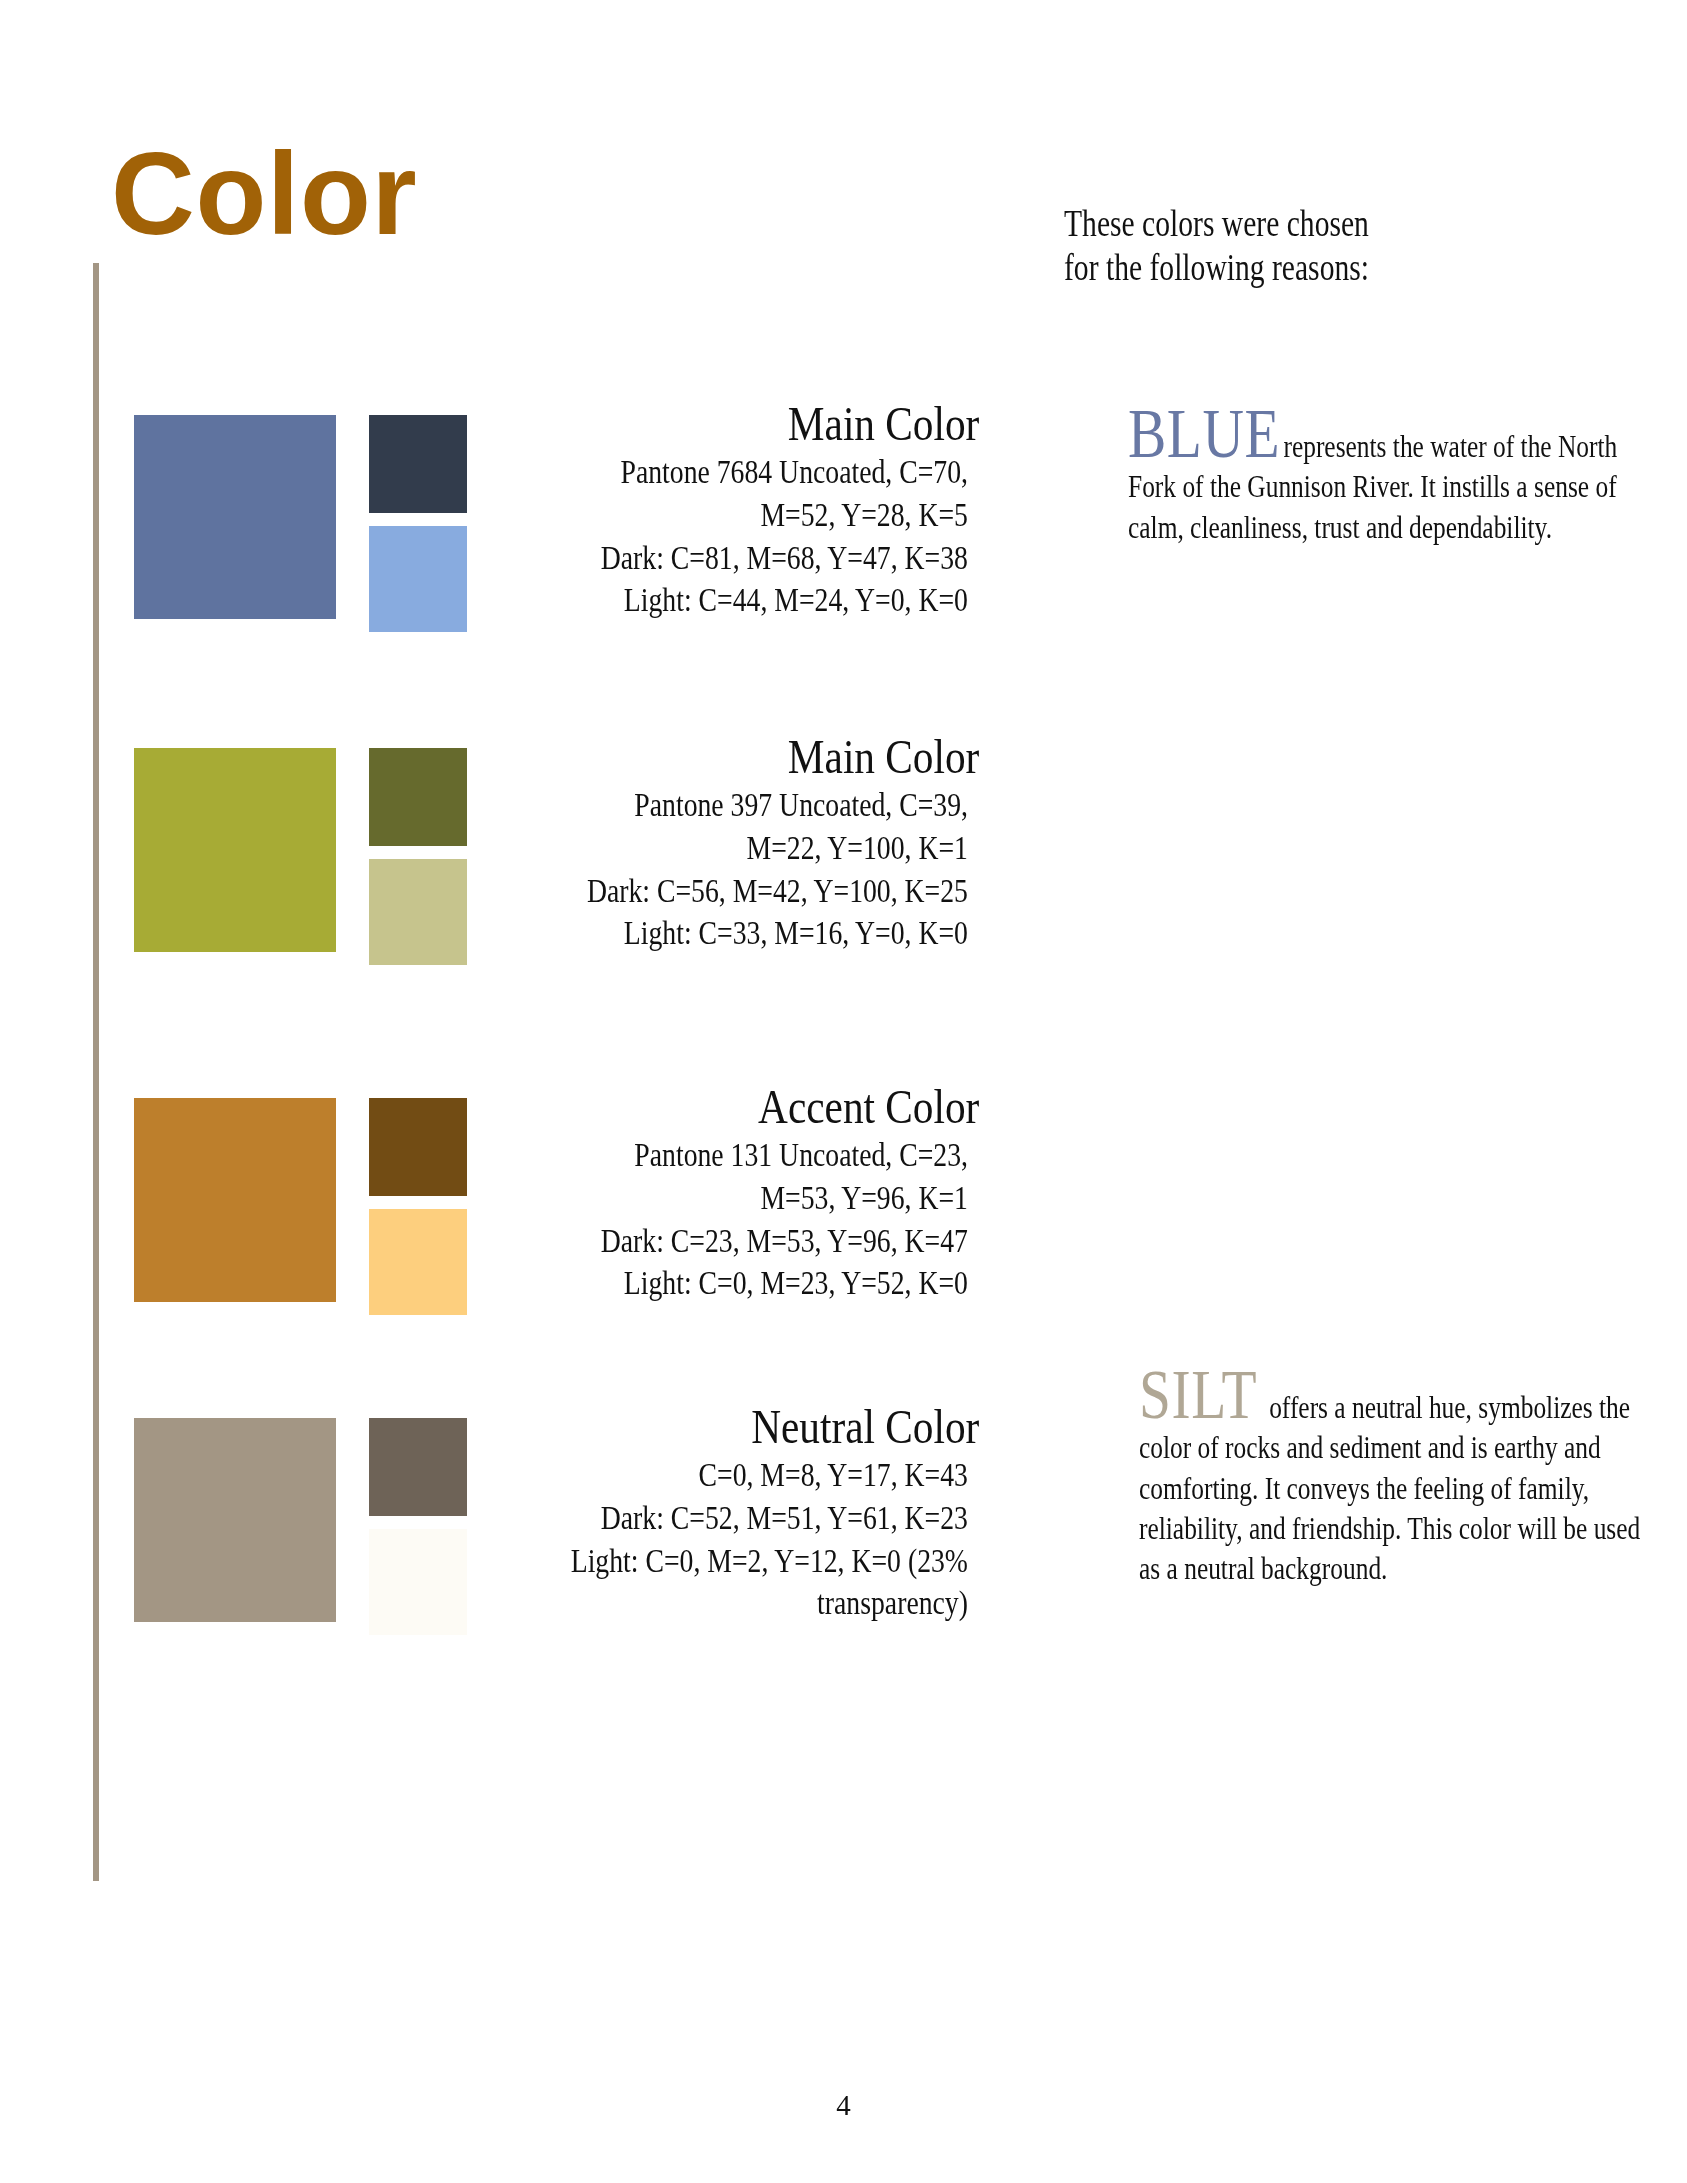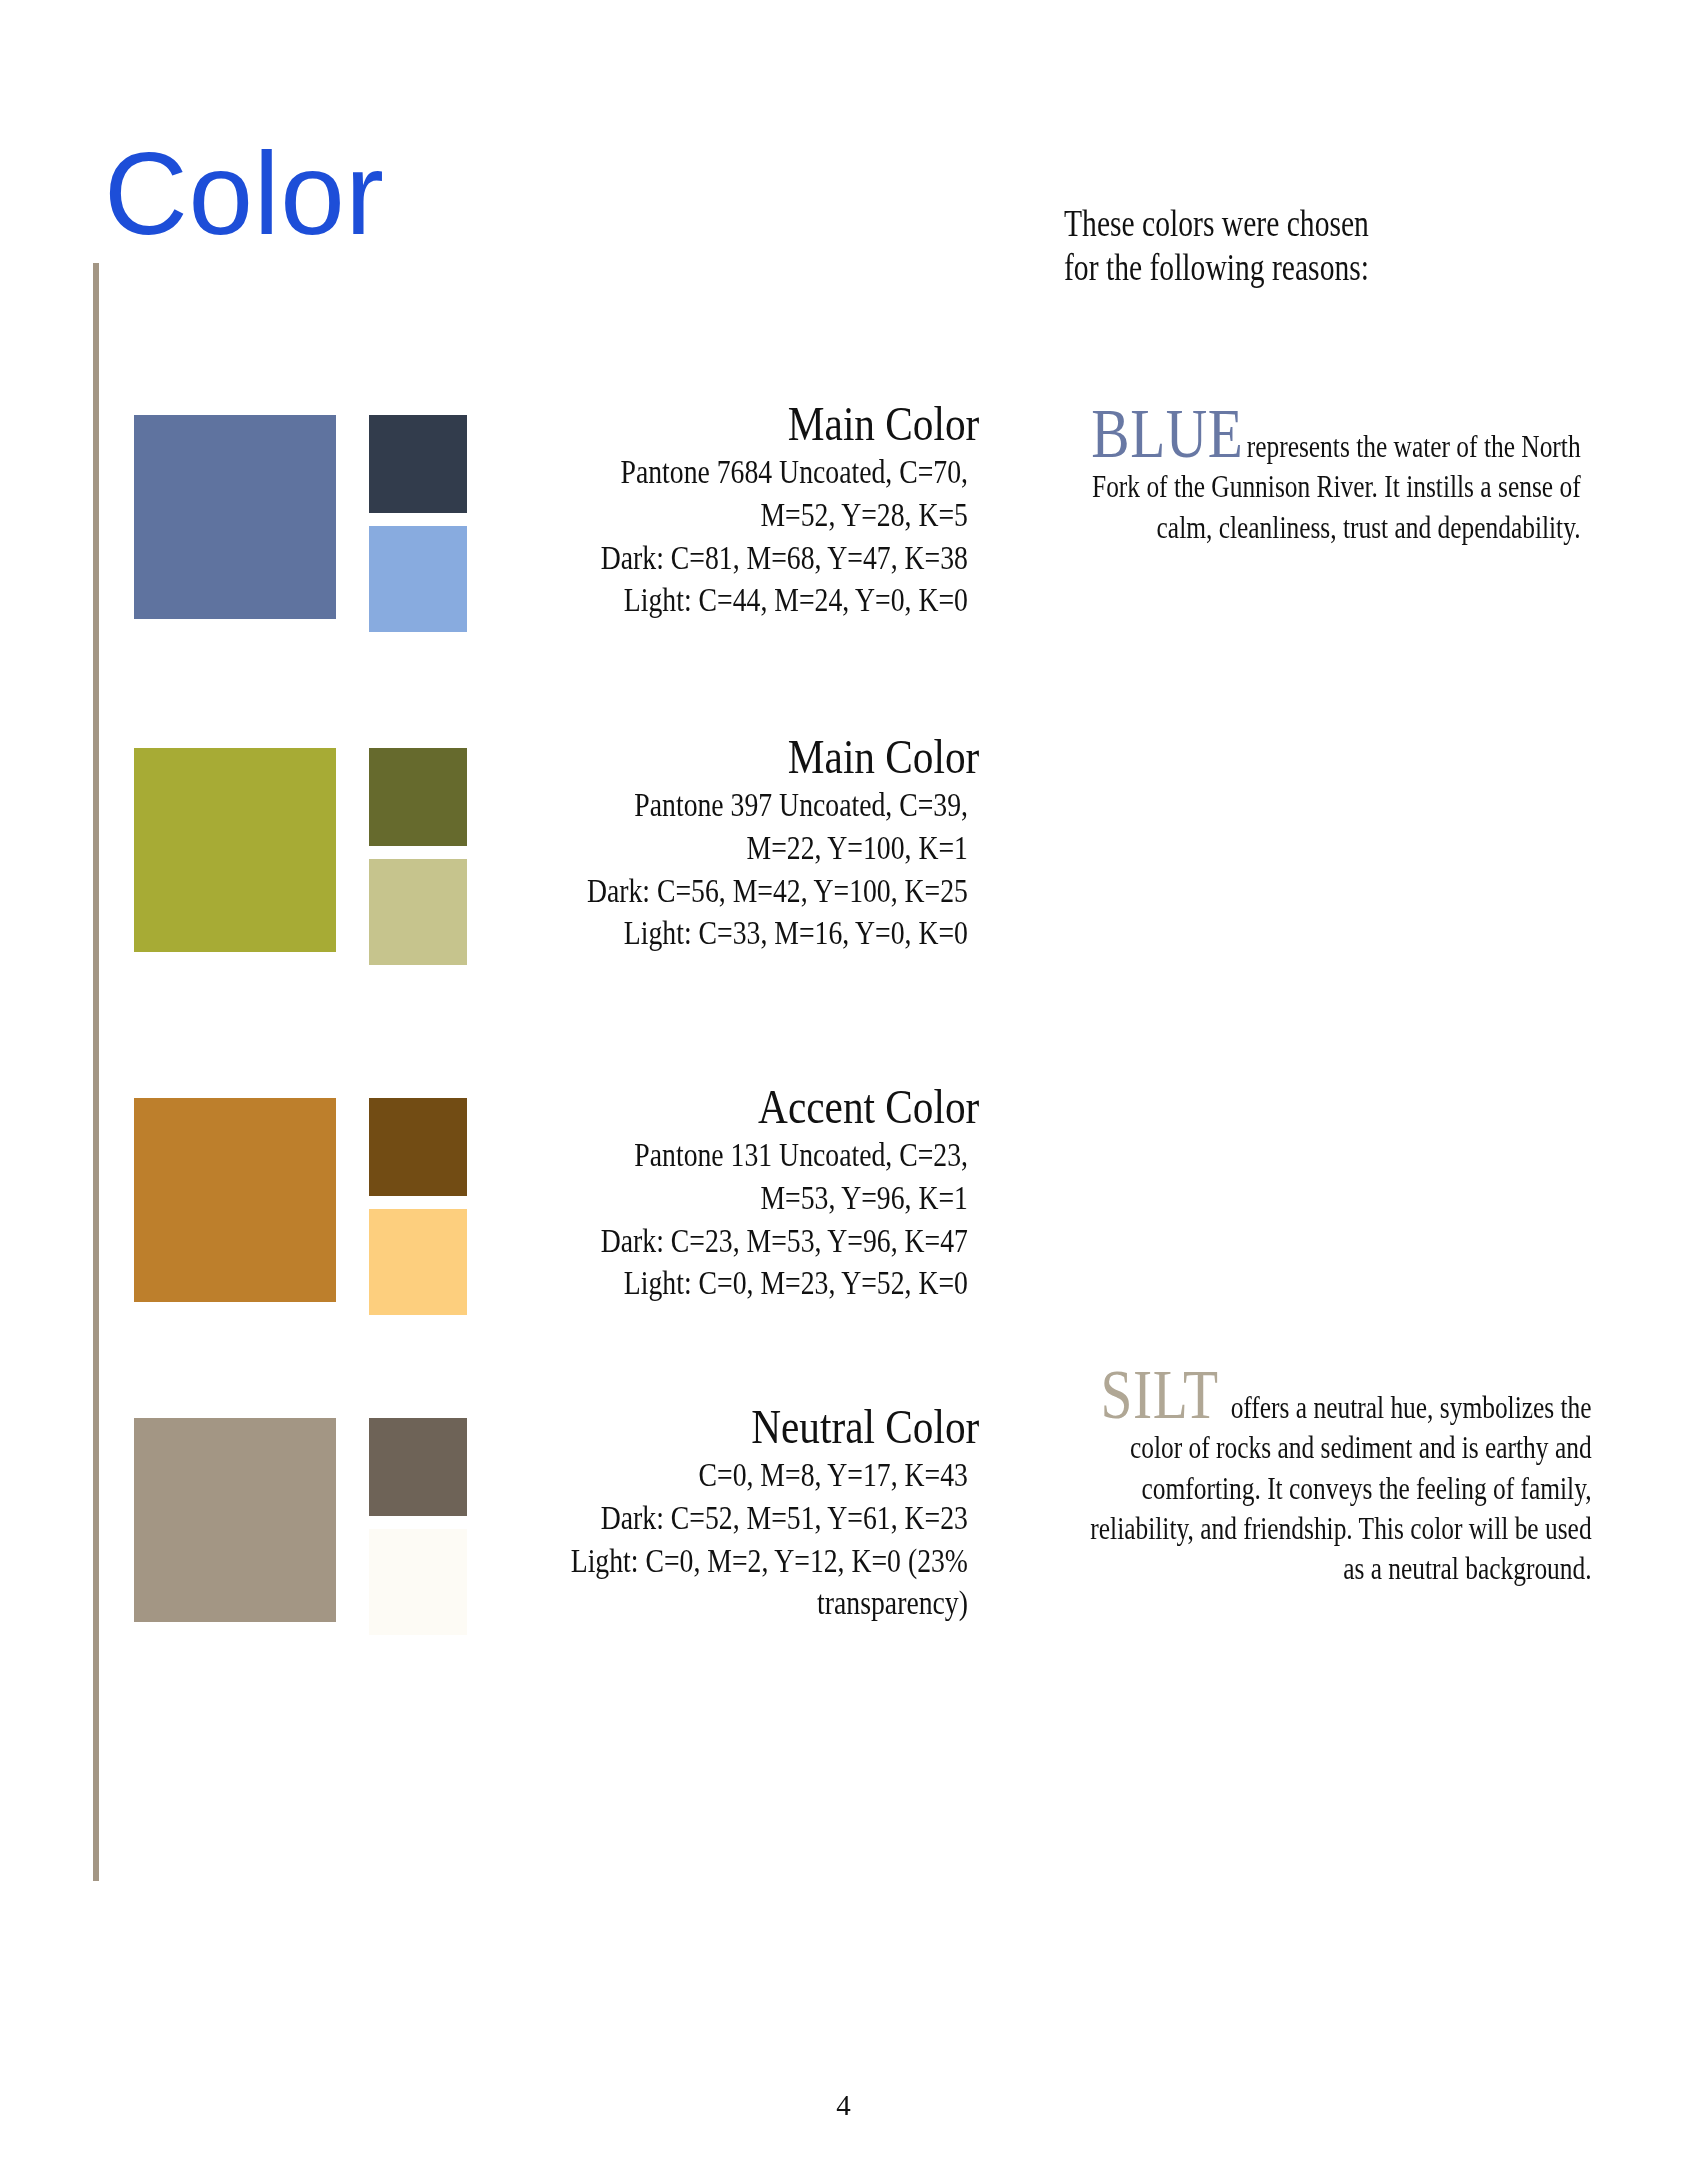--- a/index.html
+++ b/index.html
@@ -13,28 +13,28 @@
     width: 1687px;
     height: 2183px;
     background: #ffffff;
     overflow: hidden;
     font-family: "Liberation Serif", "DejaVu Serif", serif;
   }
 
   
   .page-title {
     position: absolute;
-    left: 104px;
+    left: 111px;
     top: 58px;
     font-family: "Liberation Sans", "DejaVu Sans", sans-serif;
-    font-weight: 400;
+    font-weight: 700;
     font-size: 116px;
     line-height: 1;
     letter-spacing: 0.7px;
-    color: #1d4ed8;
+    color: #a16207;
     white-space: nowrap;
   }
 
   
   .vrule {
     position: absolute;
     left: 93px;
     top: 263px;
     width: 6px;
     height: 1618px;
@@ -108,26 +108,26 @@
     line-height: 1.30;
     color: #111111;
     transform: scaleX(0.84);
     transform-origin: left top;
     white-space: nowrap;
   }
 
   
   .desc {
     position: absolute;
-    left: 1064px;
+    left: 1128px;
     width: 516px;
     font-size: 31px;
     line-height: 1.30;
     color: #111111;
-    text-align: right;
+    text-align: left;
   }
   .desc-blue  { top: 402px; }
   .desc-green { top: 722px; }
   .desc-rust  { top: 1051px; }
   .desc-silt  { top: 1363px; margin-left: 11px; }
 
   .desc-inner {
     transform: scaleX(0.82);
     transform-origin: left top;
     width: 630px;

